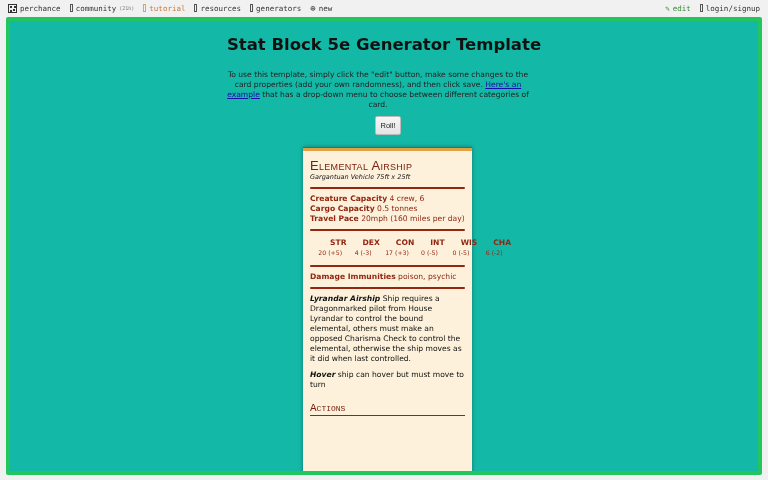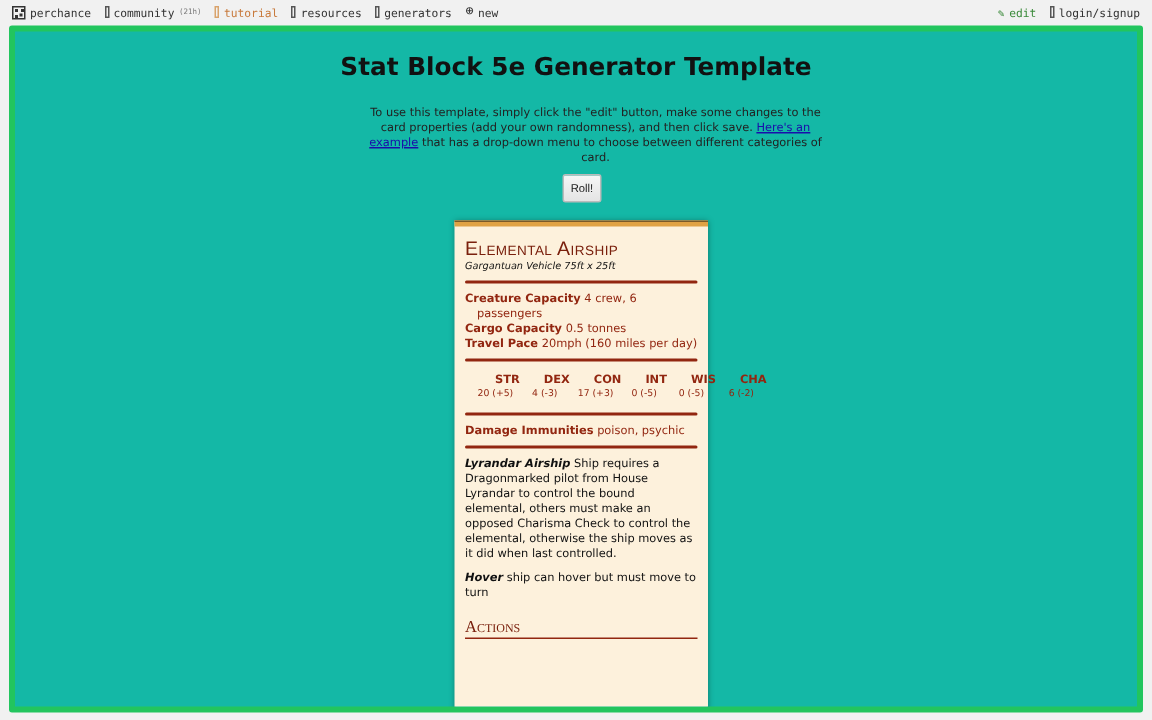--- a/index.html
+++ b/index.html
@@ -13,39 +13,39 @@
     .topbar .logo::before { content: ""; position: absolute; left: 1px; top: 1px; width: 2px; height: 2px; background: #333; box-shadow: 3px 3px 0 #333, 0 4px 0 #333, 4px 0 0 #333; }
     .topbar .box-icon { width: 3px; height: 8px; border: 1px solid #555; display: inline-block; }
     .topbar .count { font-size: 5px; color: #777; }
     .topbar .tutorial { color: #c87a3c; }
     .topbar .tutorial .box-icon { border-color: #d9a36c; }
     .topbar .plus { font-size: 9px; }
     .topbar .edit { color: #3a8a3a; }
 
     .page { position: absolute; top: 17px; left: 6px; right: 6px; bottom: 5px; background: #14b8a6; border: 4px solid #22c55e; border-radius: 2px; overflow: hidden; }
     .title { position: absolute; top: 14px; left: 0; right: 0; text-align: center; font-family: "DejaVu Sans", sans-serif; font-weight: bold; font-size: 16.5px; color: #111; }
-    .intro { position: absolute; top: 49px; left: 236px; width: 302px; text-align: center; font-size: 7.6px; line-height: 10px; color: #222; }
+    .intro { position: absolute; top: 49px; left: 217px; width: 302px; text-align: center; font-size: 7.6px; line-height: 10px; color: #222; }
     .intro a { color: #1a0dab; text-decoration: underline; cursor: pointer; }
     .roll-btn { position: absolute; top: 95px; left: 365px; width: 26px; height: 19px; border: 1px solid #bbb; border-radius: 2px; background: linear-gradient(#f6f6f6, #e4e4e4); font-size: 7.5px; color: #222; display: flex; align-items: center; justify-content: center; cursor: pointer; }
 
     .card { position: absolute; top: 126px; left: 293px; width: 169px; height: 360px; background: #fdf1dc; border-top: 4px solid #e0a244; box-shadow: 0 0 4px rgba(0,0,0,0.35); padding: 7px 7px 0 7px; font-size: 7.6px; line-height: 10px; color: #922610; }
     .card::before { content: ""; position: absolute; top: -4px; left: 0; right: 0; height: 1px; background: #7a5a28; }
     .card .name { font-family: Liberation Sans, sans-serif; font-size: 13px; line-height: 15px; color: #7a200d; letter-spacing: 0.3px; font-variant: small-caps; }
     .card .subtitle { font-style: italic; color: #111; font-size: 6.5px; line-height: 9px; }
     .card .rule { height: 2px; background: #922610; margin: 5px 0 5px 0; border-radius: 1px; }
     .card .prop { color: #922610; }
     .card .prop b { font-weight: bold; }
     .card .prop .hang { padding-left: 8px; display: block; }
     .card .abilities { display: flex; justify-content: space-between; padding: 2px 4px; text-align: center; }
     .card .abilities .ab { display: flex; flex-direction: column; align-items: center; }
     .card .abilities .ab-name { font-weight: bold; font-size: 7.6px; margin-left: 16px; }
     .card .abilities .ab-val { font-size: 6.2px; }
     .card .trait { color: #111; margin-bottom: 6px; }
     .card .trait b { font-style: italic; font-weight: bold; }
-    .card .actions-head { font-family: Liberation Serif, serif; font-size: 11px; color: #7a200d; font-variant: small-caps; margin-top: 13px; padding-bottom: 2px; border-bottom: 1px solid #922610; }
+    .card .actions-head { font-family: Liberation Mono, monospace; font-size: 11px; color: #7a200d; font-variant: small-caps; margin-top: 13px; padding-bottom: 2px; border-bottom: 1px solid #922610; }
     .card .action { color: #111; margin-top: 6px; }
     .card .action b { font-style: italic; }
     .card .action i { font-style: italic; }
   </style>
 </head>
 <body>
 
 <div class="topbar">
   <div class="left">
     <span class="item">
@@ -91,21 +91,20 @@
   <p class="intro"><span>To use this template, simply click the "edit" button, make some changes to the card properties (add your own randomness), and then click save. </span><a>Here's an example</a><span> that has a drop-down menu to choose between different categories of card.</span></p>
   <button class="roll-btn">Roll!</button>
 
   <div class="card">
     <div class="name">Elemental Airship</div>
     <div class="subtitle">Gargantuan Vehicle 75ft x 25ft</div>
     <div class="rule"></div>
 
     <div class="prop">
       <b>Creature Capacity</b> <span>4 crew, 6</span>
-      <span class="hang">passengers</span>
     </div>
     <div class="prop">
       <b>Cargo Capacity</b> <span>0.5 tonnes</span>
     </div>
     <div class="prop">
       <b>Travel Pace</b> <span>20mph (160 miles per day)</span>
     </div>
     <div class="rule"></div>
 
     <div class="abilities">

